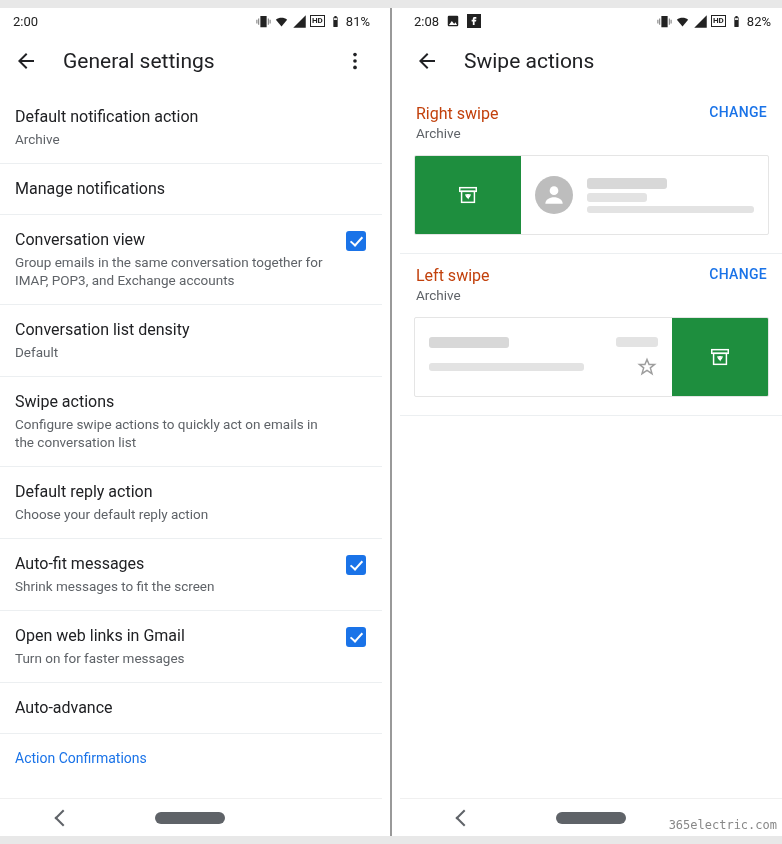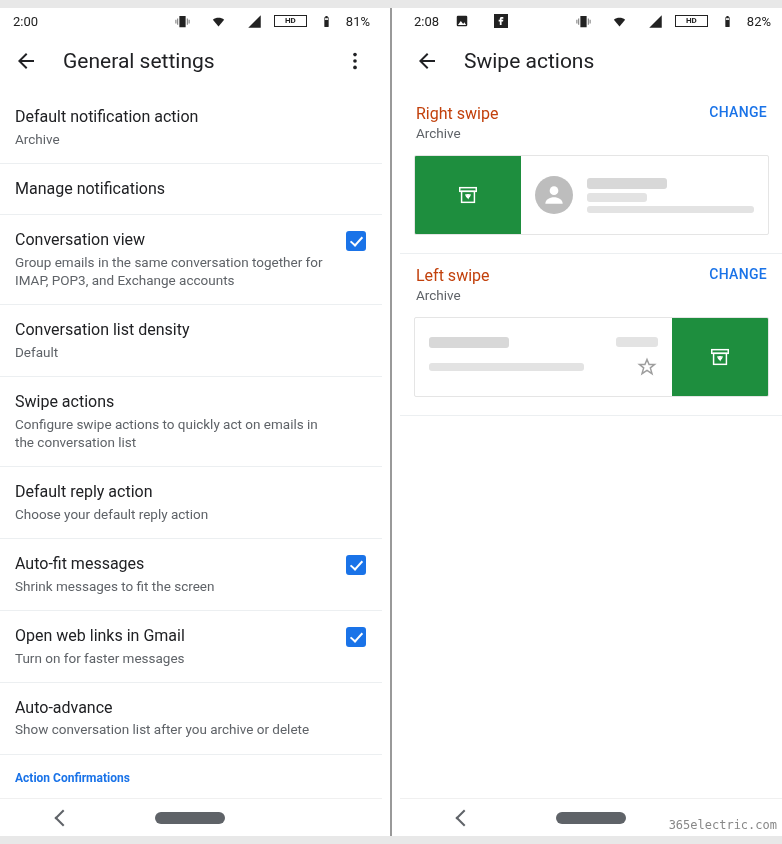--- a/index.html
+++ b/index.html
@@ -35,21 +35,21 @@
     justify-content: space-between;
     align-items: center;
     padding: 4px 12px 2px 14px;
     height: 24px;
     font-size: 13px;
     color: #222;
     gap: 28px;
   }
   .status-left { display: flex; gap: 6px; align-items: center; }
   .status-right { display: flex; gap: 3px; align-items: center; }
-  .status-icon { width: 33px; height: 15px; display:inline-flex; align-items:center; justify-content:center; }
+  .status-icon { width: 15px; height: 15px; display:inline-flex; align-items:center; justify-content:center; }
   
   .app-bar {
     display: flex;
     align-items: center;
     padding: 12px 10px 14px 10px;
     gap: 20px;
   }
   .app-bar .back {
     width: 34px; height: 34px;
     display:flex; align-items:center; justify-content:center;
@@ -107,23 +107,23 @@
     content: "";
     position: absolute;
     left: 5px; top: 1px;
     width: 5px; height: 10px;
     border: solid #fff;
     border-width: 0 2.5px 2.5px 0;
     transform: rotate(42deg);
   }
   .section-header {
     padding: 16px 16px 8px 16px;
-    font-size: 12px;
+    font-size: 14px;
     color: #1a73e8;
-    font-weight: 700;
+    font-weight: 400;
     border-bottom: none;
   }
   
   .swipe-section { padding: 12px 0 18px 0; border-bottom: 1px solid #eceff1; }
   .swipe-header {
     display:flex; justify-content: space-between; align-items: flex-start;
     padding: 0 16px;
   }
   .swipe-title { font-size: 16px; color: #c2410c; }
   .swipe-sub { font-size: 13.5px; color: #5f6368; margin-top: 2px; }
@@ -302,21 +302,20 @@
       <div class="item">
         <div class="item-text">
           <div class="item-title">Open web links in Gmail</div>
           <div class="item-sub">Turn on for faster messages</div>
         </div>
         <div class="checkbox checked"></div>
       </div>
       <div class="item">
         <div class="item-text">
           <div class="item-title">Auto-advance</div>
-          <div class="item-sub">Show conversation list after you archive or delete</div>
         </div>
       </div>
       <div class="section-header">Action Confirmations</div>
       <div class="item" style="border-bottom:none">
         
         
       </div>
     </div>
 
     <div class="navbar">

